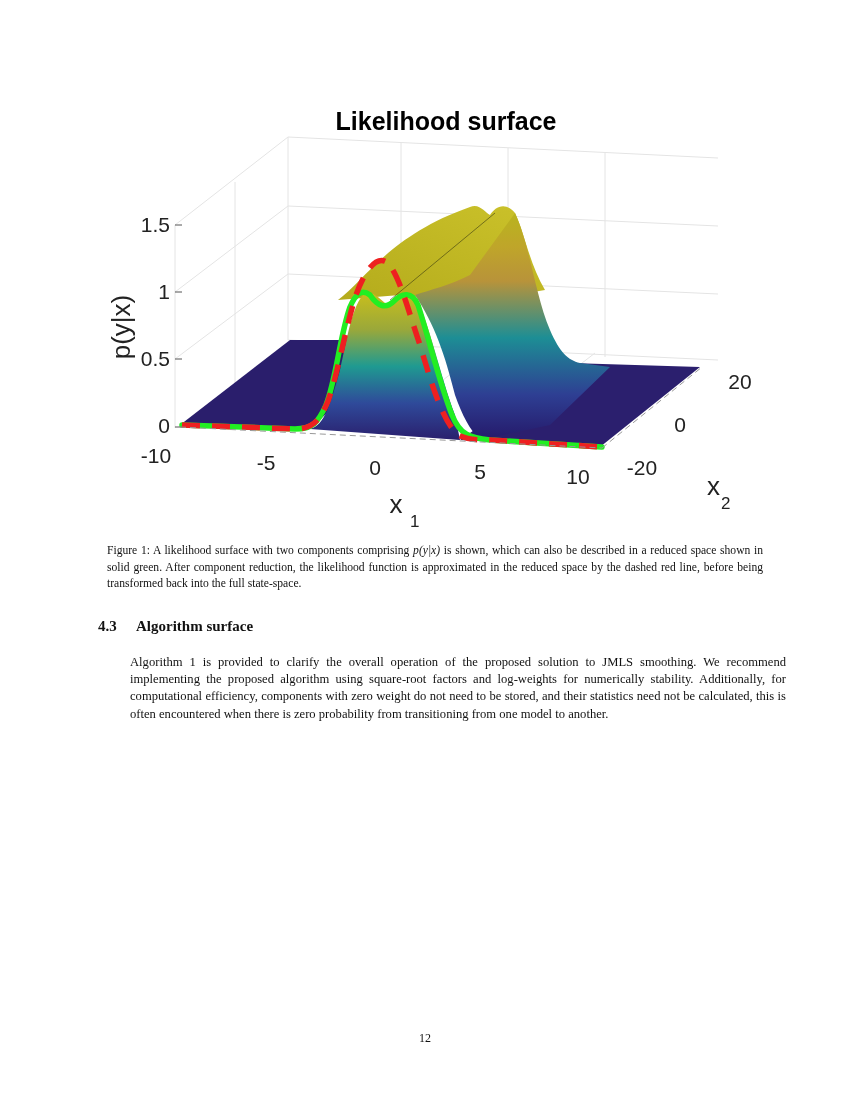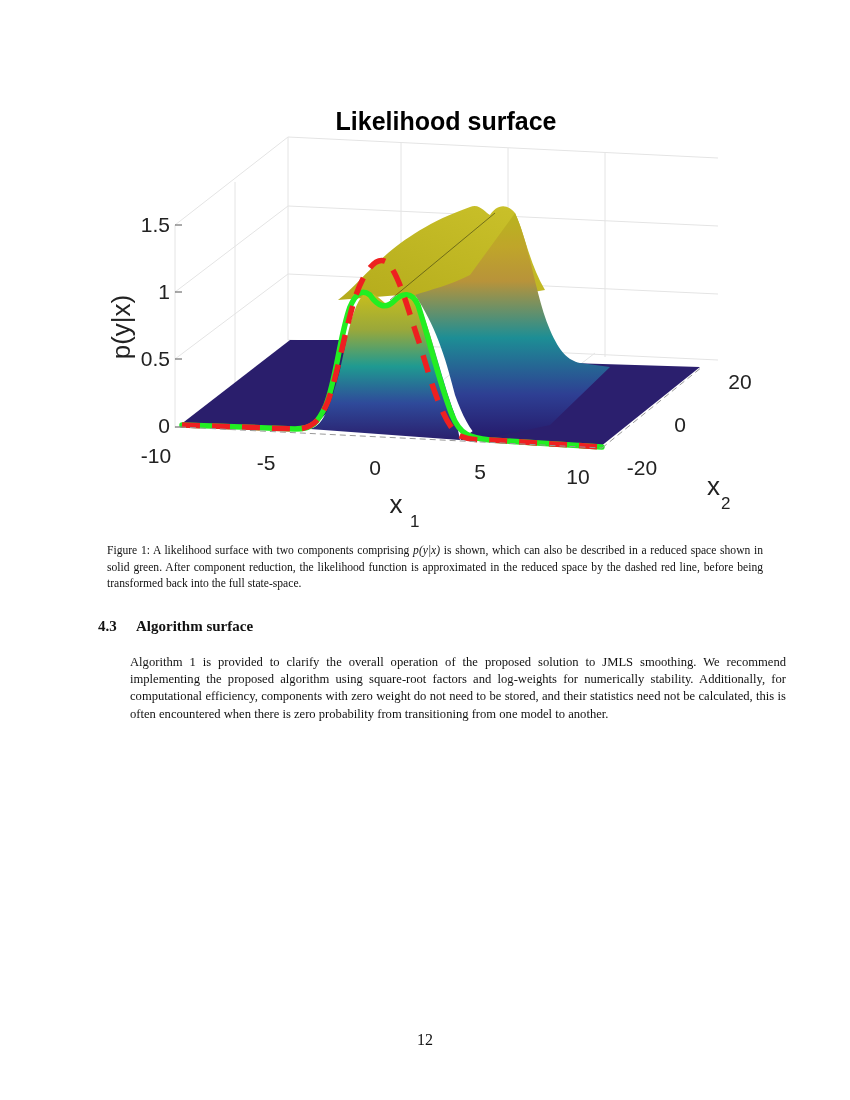--- a/index.html
+++ b/index.html
@@ -23,21 +23,21 @@
   }
   .section-heading .num { display: inline-block; width: 38px; }
   .body-text {
     position: absolute; left: 98px; top: 654px; width: 656px;
     font-family: "Liberation Serif", serif; font-size: 12.6px; line-height: 17.2px; color: #111;
     text-align: justify;
     margin-left: 32px;
   }
   .page-number {
     position: absolute; left: 0; width: 850px; top: 1031px; text-align: center;
-    font-family: "Liberation Serif", serif; font-size: 16px; color: #111;
+    font-family: "Liberation Serif", serif; font-size: 12px; color: #111;
   }
 </style>
 </head>
 <body>
 
 <div class="page">
 
   <div class="figure">
     <svg viewBox="0 0 680 440" xmlns="http://www.w3.org/2000/svg">
       <defs>

